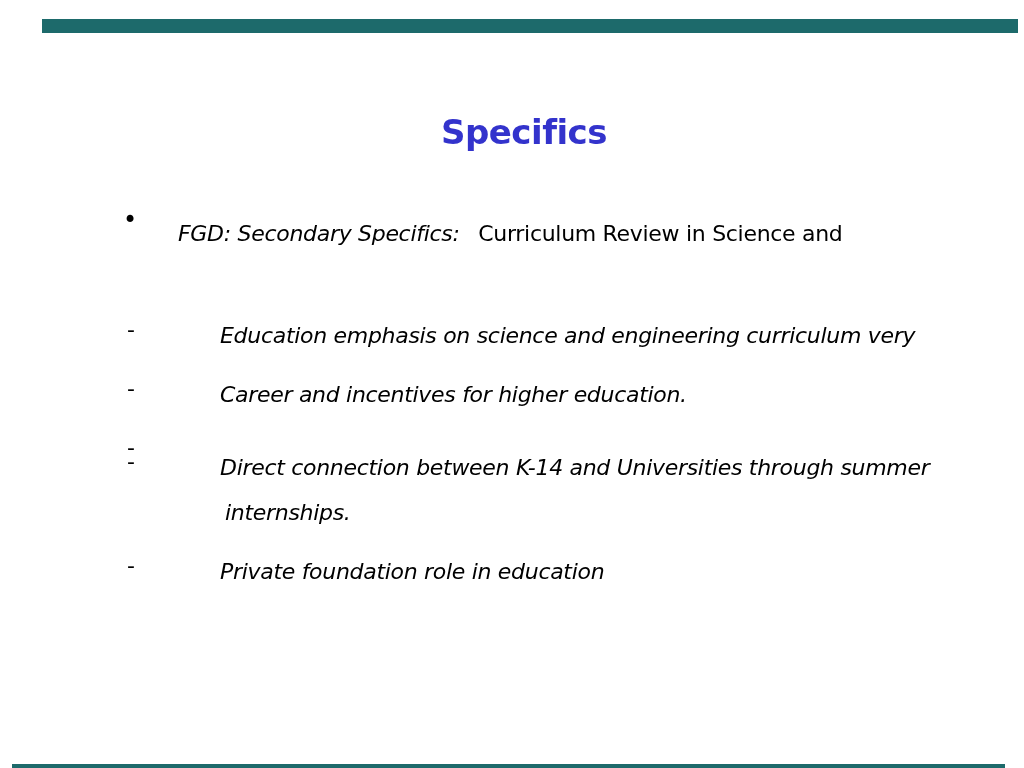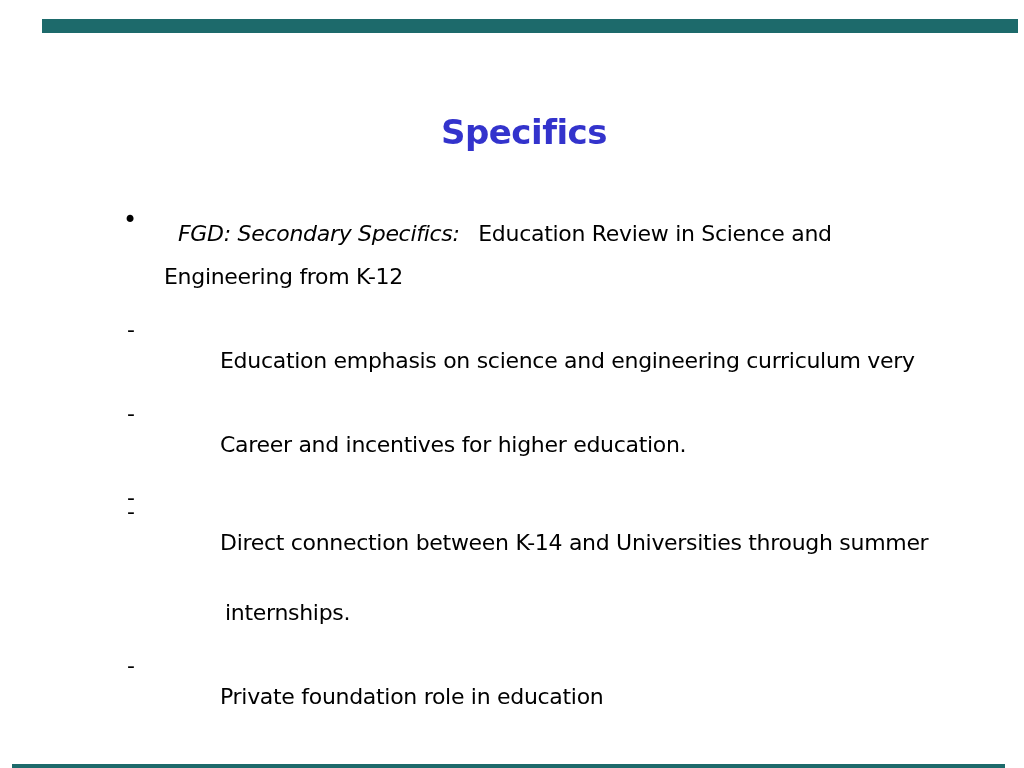--- a/index.html
+++ b/index.html
@@ -30,38 +30,37 @@
   }
   .body-text{font-size:22px;letter-spacing:-0.3px;white-space:nowrap;}
   .bullet-item{position:absolute;left:105px;top:188px;}
   .bullet-marker{position:absolute;left:0;top:-1px;font-size:24px;line-height:31px;}
   .bullet-text{margin-left:37px;line-height:31px;}
   .bullet-text .ln2{margin-left:-8px;}
   .bullet-text i{font-style:italic;}
   .dash-list{position:absolute;left:103px;top:289px;}
   .dash-item{position:relative;padding-left:93px;line-height:33px;margin-bottom:2px;}
   .dash-marker{position:absolute;left:0;top:0;font-style:normal;line-height:33px;}
-  .dash-item .line{line-height:33px;margin-top:25px;}
+  .dash-item .line{font-style:italic;line-height:33px;}
   .dash-item .line.wrap{padding-left:11px;}
 </style>
 </head>
 <body>
 
 <div class="slide">
 
   <div class="bar bar-top"></div>
   <div class="bar bar-bottom"></div>
 
   <h1 class="slide-title">Specifics</h1>
 
   <div class="bullet-item body-text">
     <span class="bullet-marker">•</span>
     <div class="bullet-text">
-      <div class="ln1"><i>FGD: Secondary Specifics:</i> <span>Education Review in Science and</span></div>
-      <div class="ln2">Engineering from K-12</div>
+      <div class="ln1"><i>FGD: Secondary Specifics:</i> <span>Curriculum Review in Science and</span></div>
     </div>
   </div>
 
   <div class="dash-list body-text">
 
     <div class="dash-item">
       <span class="dash-marker">-</span>
       <div class="line">Education emphasis on science and engineering curriculum very</div>
     </div>
 

